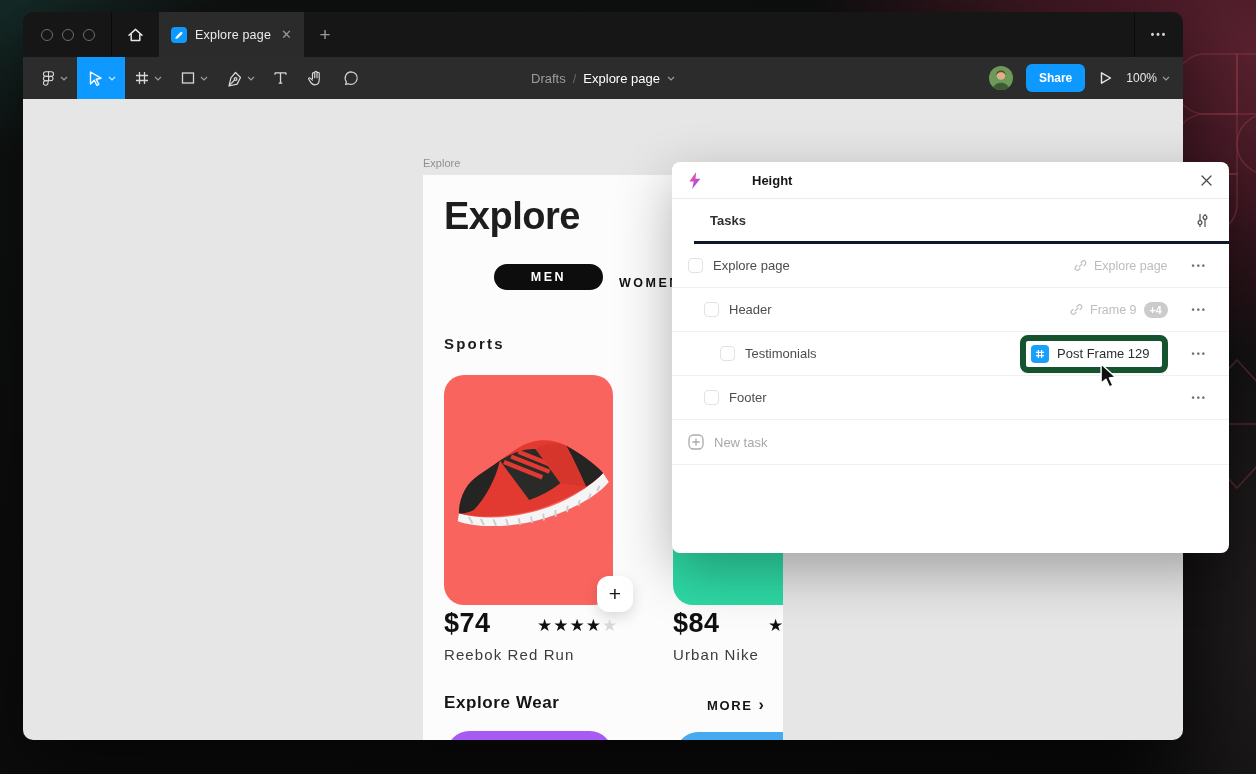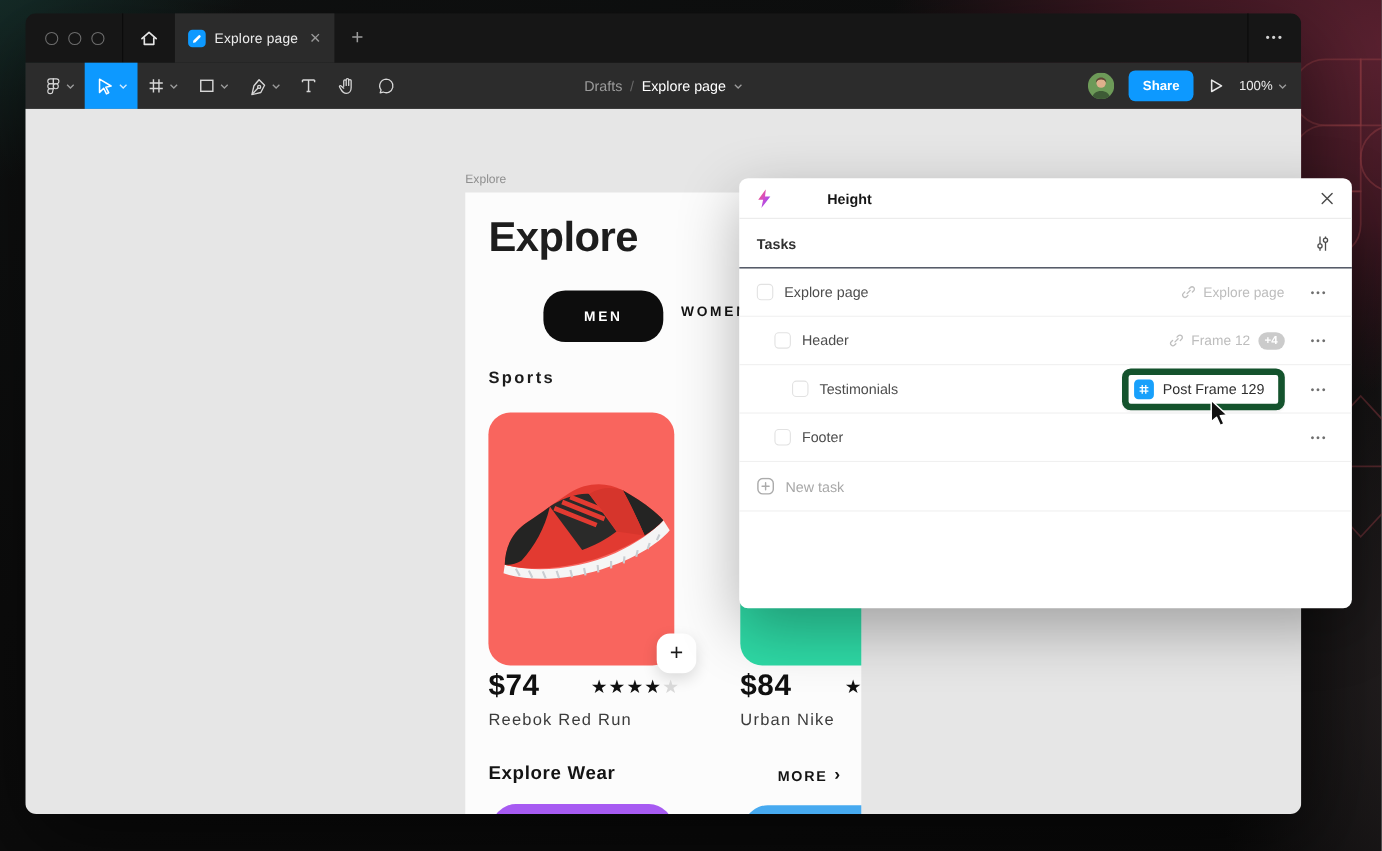--- a/index.html
+++ b/index.html
@@ -54,21 +54,21 @@
   .avatar { width:24px; height:24px; border-radius:50%; overflow:hidden; flex:0 0 24px; }
   .share-btn { background:#0d99ff; color:#fff; font-size:12px; font-weight:600; border:none; border-radius:6px;
                height:28px; padding:0 13px; display:flex; align-items:center; font-family:inherit; }
   .zoom-ctl { display:flex; align-items:center; gap:5px; color:#eaeaea; font-size:12px; }
 
   
   .canvas { flex:1; background:#e6e6e6; position:relative; overflow:hidden; }
   .frame-label { position:absolute; left:400px; top:58px; font-size:11px; color:#8f8f8f; }
   .frame { position:absolute; left:400px; top:76px; width:360px; height:612px; background:#fcfcfc; overflow:hidden; }
   .d-heading { position:absolute; left:21px; top:20px; font-size:38px; font-weight:800; color:#1d1d1d; letter-spacing:-.5px; }
-  .pill-men { position:absolute; left:71px; top:89px; width:109px; height:47px; border-radius:20px; background:#0d0d0d;
+  .pill-men { position:absolute; left:71px; top:89px; width:109px; height:26px; border-radius:20px; background:#0d0d0d;
               color:#fff; display:flex; align-items:center; justify-content:center; font-size:12.5px; font-weight:700; letter-spacing:2.5px; }
   .tab-women { position:absolute; left:196px; top:101px; font-size:12.5px; font-weight:700; letter-spacing:2.5px; color:#131313; }
   .d-sports { position:absolute; left:21px; top:160px; font-size:15px; font-weight:700; letter-spacing:2.2px; color:#1c1c1c; }
   .card { position:absolute; border-radius:20px; }
   .card-red  { left:21px;  top:200px; width:169px; height:230px; }
   .card-teal { left:250px; top:200px; width:150px; height:230px; }
   .sneaker { position:absolute; left:2px; top:46px; width:164px; }
   .plus-btn { position:absolute; left:174px; top:401px; width:36px; height:36px; border-radius:12px; background:#fff;
               box-shadow:0 5px 14px rgba(0,0,0,.14); display:flex; align-items:center; justify-content:center;
               font-size:21px; color:#191919; }
@@ -85,21 +85,21 @@
   .d-more .gt { font-size:16px; letter-spacing:0; }
   .card-purple { left:24px; top:556px; width:165px; height:80px; border-radius:22px; }
   .card-blue   { left:253px; top:557px; width:140px; height:80px; border-radius:22px; }
 
   
   .plugin { position:absolute; left:672px; top:162px; width:557px; height:391px; background:#fff; border-radius:8px;
             box-shadow:0 18px 55px rgba(0,0,0,.30); z-index:5; font-size:13px; overflow:hidden; }
   .pl-header { height:37px; display:flex; align-items:center; padding:0 14px 0 16px; border-bottom:1px solid #eaeaea; }
   .pl-title { font-weight:700; color:#161616; margin-left:9px;padding-left:41px; }
   .pl-close { margin-left:auto; padding:2px; cursor:default; }
-  .pl-section { height:45px; display:flex; align-items:center; padding:0 20px 0 16px; border-bottom:1px solid #0f172a; }
+  .pl-section { height:45px; display:flex; align-items:center; padding:0 20px 0 16px; border-bottom:3px solid #0f172a;margin-left:22px; }
   .pl-section-title { font-weight:700; color:#303030; }
   .sliders { margin-left:auto; }
   .prow { height:44px; display:flex; align-items:center; border-bottom:1px solid #f0f0f0; padding-right:22px; }
   .cb { width:15px; height:15px; border:1.5px solid #e2e2e2; border-radius:4px; flex:0 0 15px; }
   .ind0 { margin-left:16px; } .ind1 { margin-left:32px; } .ind2 { margin-left:48px; }
   .plabel { margin-left:10px; color:#4d4d4d; }
   .pright { margin-left:auto; display:flex; align-items:center; gap:24px; }
   .linkgrp { display:flex; align-items:center; gap:7px; }
   .linktext { color:#bdbdbd; font-size:12.5px; }
   .badge { background:#cbcbcb; color:#fff; font-size:10.5px; font-weight:700; border-radius:9px; padding:2px 6px; }
@@ -361,21 +361,21 @@
   <div class="prow">
     <span class="cb ind1"></span>
     <span class="plabel">Header</span>
     <span class="pright">
       <span class="linkgrp">
         <svg width="13" height="13" viewBox="0 0 13 13">
           <g fill="none" stroke="#bfbfbf" stroke-width="1.2" stroke-linecap="round">
             <path d="M5.2 7.8l2.8-2.8M6 9.5 4.8 10.7a2.1 2.1 0 0 1-3-3L3 6.5M7 3.5l1.2-1.2a2.1 2.1 0 0 1 3 3L10 6.5"></path>
           </g>
         </svg>
-        <span class="linktext">Frame 12</span>
+        <span class="linktext">Frame 9</span>
         <span class="badge">+4</span>
       </span>
       <span class="dots">•••</span>
     </span>
   </div>
 
   <div class="prow">
     <span class="cb ind2"></span>
     <span class="plabel">Testimonials</span>
     <span class="pright">

